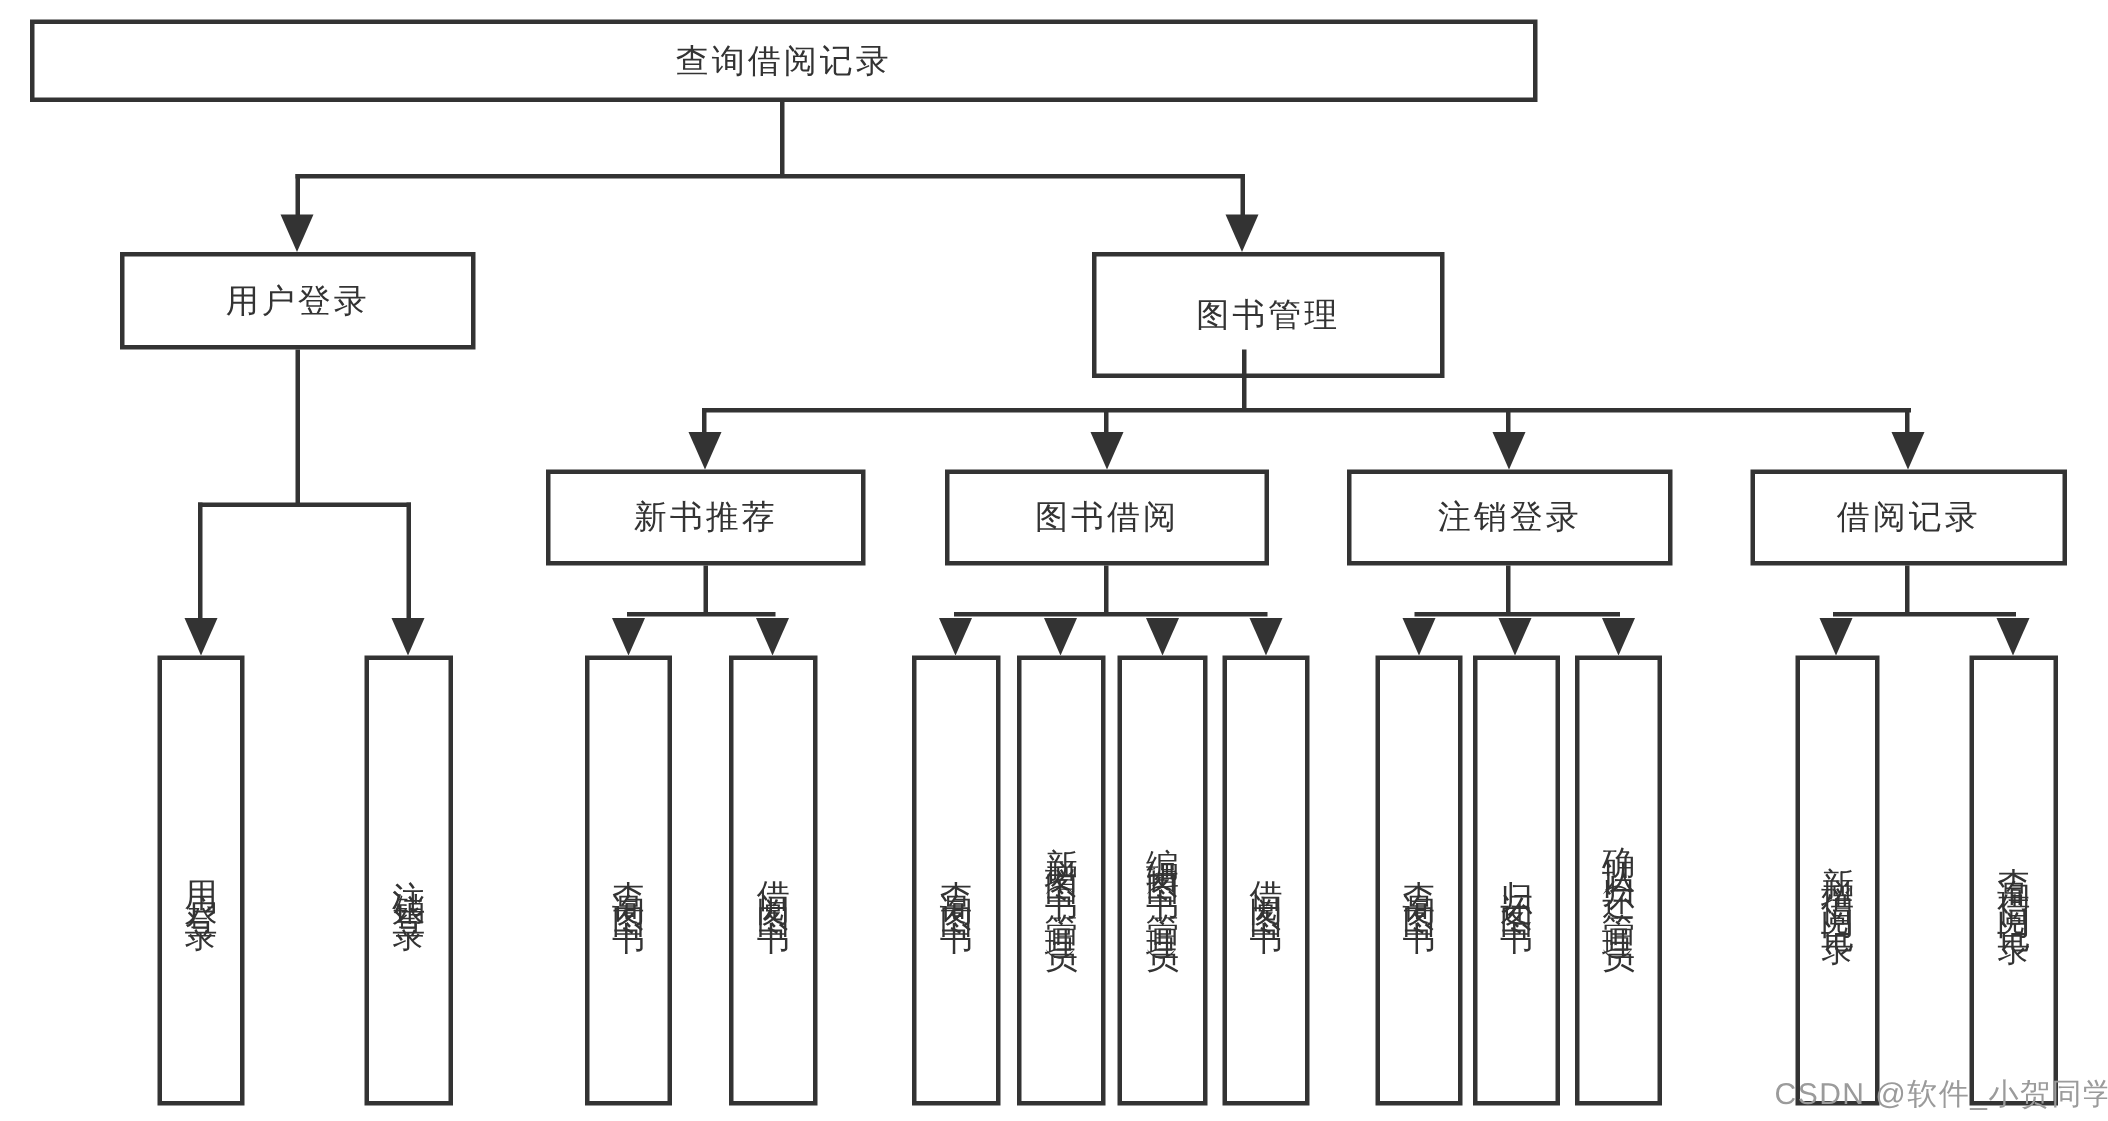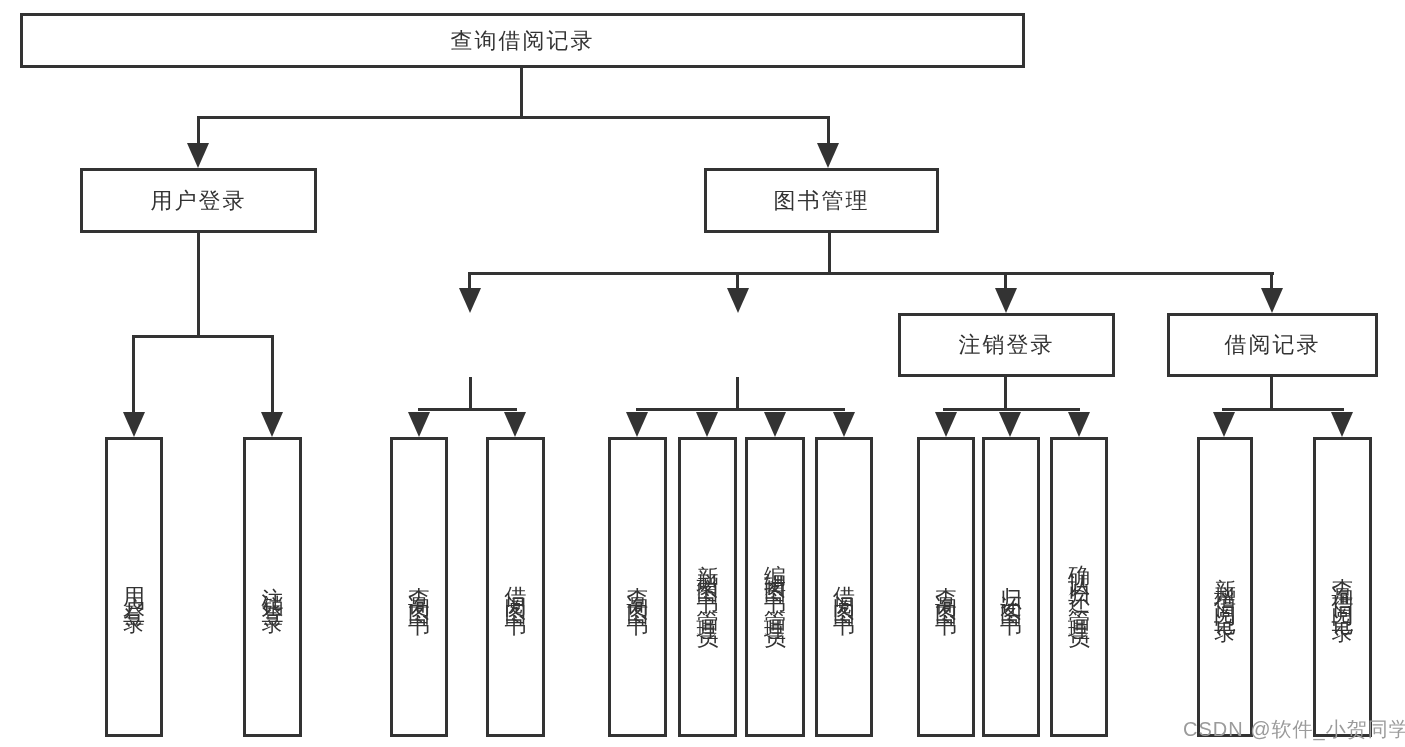--- a/index.html
+++ b/index.html
@@ -41,21 +41,21 @@
   <div class="vline" style="left:520px;top:68px;height:49px"></div>
   <div class="hline" style="left:197px;top:116px;width:633px"></div>
   <div class="vline" style="left:197px;top:116px;height:28px"></div>
   <div class="vline" style="left:827px;top:116px;height:28px"></div>
   <div class="arrow" style="left:187px;top:143px"></div>
   <div class="arrow" style="left:817px;top:143px"></div>
 
   <div class="box h" style="left:80px;top:168px;width:237px;height:65px">
     <span>用户登录</span>
   </div>
-  <div class="box h" style="left:704px;top:168px;width:235px;height:65px">
+  <div class="box h" style="left:728px;top:168px;width:235px;height:84px">
     <span>图书管理</span>
   </div>
 
   <div class="vline" style="left:197px;top:233px;height:104px"></div>
   <div class="hline" style="left:132px;top:335px;width:142px"></div>
   <div class="vline" style="left:132px;top:335px;height:77px"></div>
   <div class="vline" style="left:271px;top:335px;height:77px"></div>
   <div class="arrow" style="left:123px;top:412px"></div>
   <div class="arrow" style="left:261px;top:412px"></div>
 
@@ -63,20 +63,26 @@
   <div class="hline" style="left:468px;top:272px;width:806px"></div>
   <div class="vline" style="left:468px;top:272px;height:17px"></div>
   <div class="vline" style="left:736px;top:272px;height:17px"></div>
   <div class="vline" style="left:1004px;top:272px;height:17px"></div>
   <div class="vline" style="left:1270px;top:272px;height:17px"></div>
   <div class="arrow" style="left:459px;top:288px"></div>
   <div class="arrow" style="left:727px;top:288px"></div>
   <div class="arrow" style="left:995px;top:288px"></div>
   <div class="arrow" style="left:1261px;top:288px"></div>
 
+  <div class="box h" style="left:364px;top:313px;width:213px;height:64px">
+    <span>新书推荐</span>
+  </div>
+  <div class="box h" style="left:630px;top:313px;width:216px;height:64px">
+    <span>图书借阅</span>
+  </div>
   <div class="box h" style="left:898px;top:313px;width:217px;height:64px">
     <span>注销登录</span>
   </div>
   <div class="box h" style="left:1167px;top:313px;width:211px;height:64px">
     <span>借阅记录</span>
   </div>
 
   <div class="vline" style="left:469px;top:377px;height:33px"></div>
   <div class="hline" style="left:418px;top:408px;width:99px"></div>
   <div class="arrow" style="left:408px;top:412px"></div>

